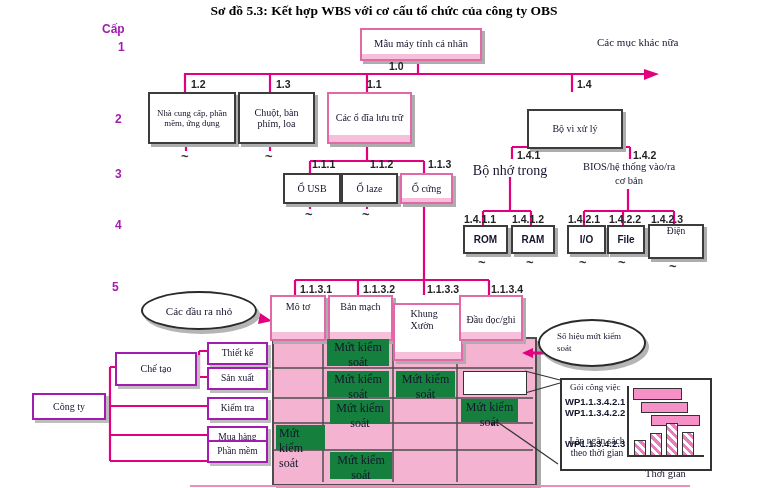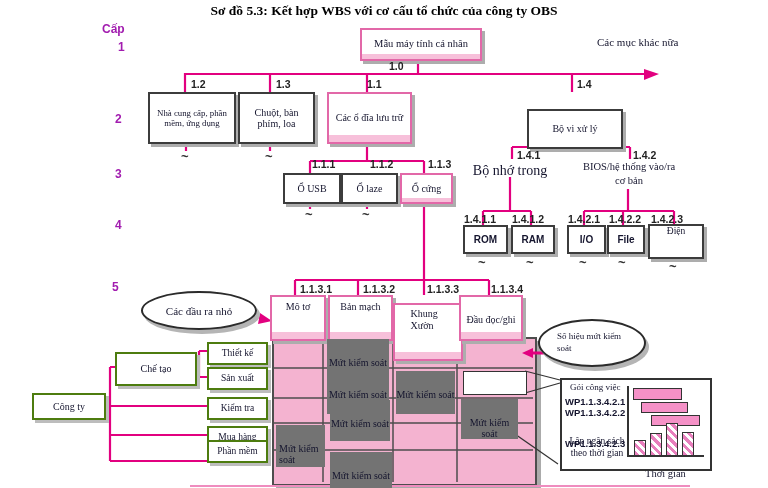--- a/index.html
+++ b/index.html
@@ -7,25 +7,25 @@
          font-family:"Liberation Serif","DejaVu Serif",serif;color:#15152e;}
   .abs{position:absolute;}
   #title{left:0;top:3px;width:768px;text-align:center;font-weight:bold;font-size:13.5px;color:#000;}
   .lvl{font-family:"Liberation Sans",sans-serif;font-weight:bold;font-size:12px;color:#a21caf;}
   .wbsid{font-family:"Liberation Sans",sans-serif;font-weight:bold;font-size:10.5px;color:#222;white-space:nowrap;}
   .box{position:absolute;background:#fff;box-shadow:3px 3px 0 #adadad;display:flex;align-items:center;
        justify-content:center;text-align:center;font-size:10px;line-height:1.15;z-index:3;}
   .dark{border:2px solid #3c3c3c;}
   .pinkb{border:2px solid #e268a8;}
   .strip{position:absolute;left:0;bottom:0;width:100%;height:7px;background:#f7c0da;}
-  .orgbox{border:2px solid #4d7c0f;box-shadow:3px 3px 0 #bdbdbd;font-size:9.5px;text-align:center;}
+  .orgbox{border:2px solid #a21caf;box-shadow:3px 3px 0 #bdbdbd;font-size:9.5px;text-align:center;}
   .oval{position:absolute;background:#fff;border:2px solid #2b2b2b;border-radius:50%;
         box-shadow:3px 4px 0 #b5b5b5;display:flex;align-items:center;justify-content:center;
         text-align:center;z-index:4;}
-  .patch{position:absolute;background:#737373;font-size:10px;text-align:center;z-index:3;padding-top:18px;}
+  .patch{position:absolute;background:#15803d;font-size:12px;text-align:center;z-index:3;padding-top:1px;}
   #matrix{left:272px;top:337px;width:261px;height:145px;background:#f4b3d0;border:2px solid #4d4d4d;
           box-shadow:4px 4px 0 #ababab;z-index:1;}
   #svg-layer{left:0;top:0;z-index:2;}
   .txt{position:absolute;z-index:3;}
   .hbar{position:absolute;background:#f591c7;border:1px solid #333;z-index:5;}
   .vbar{position:absolute;border:1px solid #333;z-index:5;
         background:repeating-linear-gradient(45deg,#e87fbd 0 3px,#ffffff 3px 6px);}
   .tilde{position:absolute;font-weight:bold;font-size:13px;color:#333;z-index:3;
          font-family:"Liberation Sans",sans-serif;}
 </style>

